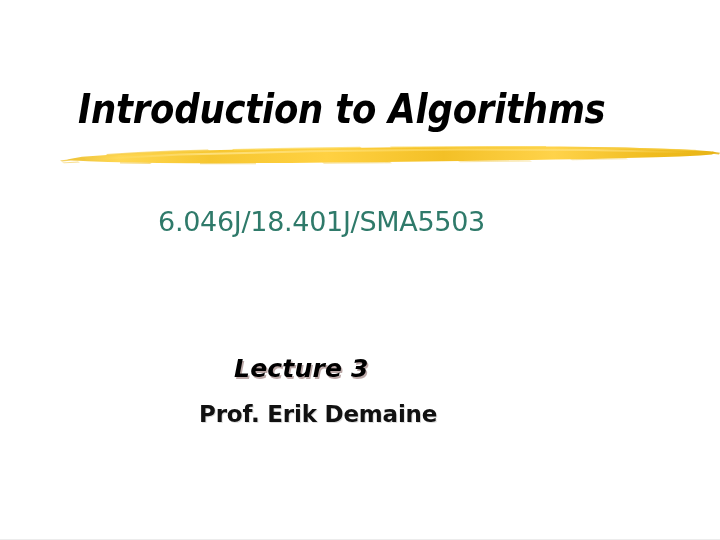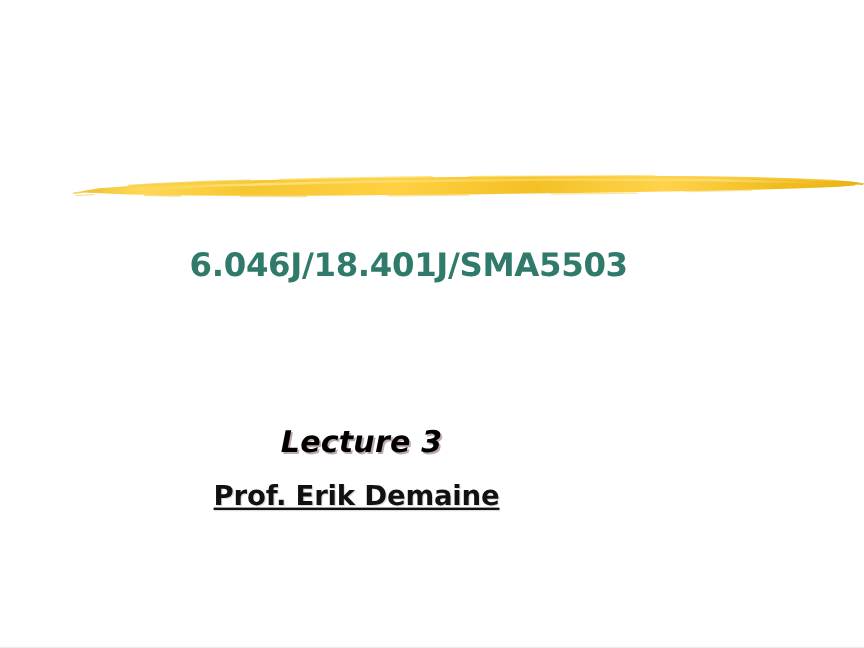--- a/index.html
+++ b/index.html
@@ -62,21 +62,21 @@
   }
 
   
   #course-number {
     position: absolute;
     left: 158px;
     top: 204px;
     margin: 0;
     font-family: "DejaVu Sans", "Liberation Sans", sans-serif;
     font-size: 27px;
-    font-weight: 700;
+    font-weight: 400;
     font-style: normal;
     letter-spacing: -0.3px;
     color: #2f7a6a;
     line-height: 36px;
     white-space: nowrap;
   }
 
   
   #lecture-label {
     position: absolute;
@@ -90,40 +90,42 @@
     letter-spacing: 0.2px;
     color: #000000;
     line-height: 34px;
     white-space: nowrap;
     text-shadow: 1.5px 1.5px 0 rgba(80, 30, 25, 0.38);
   }
 
   
   #presenter-name {
     position: absolute;
-    left: 178px;
+    left: 199px;
     top: 398px;
     margin: 0;
     font-family: "DejaVu Sans", "Liberation Sans", sans-serif;
     font-size: 23px;
     font-weight: 900;
     font-style: normal;
     letter-spacing: -0.2px;
     color: #111111;
     line-height: 32px;
     white-space: nowrap;
     text-shadow: 1px 1px 0 rgba(150, 150, 150, 0.30);
-    text-decoration: underline;
   }
 </style>
 </head>
 <body>
 
 <div id="slide">
 
+  <div id="title-block">
+    <h1 id="slide-title">Introduction to Algorithms</h1>
+  </div>
 
   <div id="brush-underline">
     <svg viewBox="0 0 660 36" xmlns="http://www.w3.org/2000/svg" aria-hidden="true">
       <defs>
         <linearGradient id="brushGrad" x1="0" y1="0" x2="1" y2="0">
           <stop offset="0%" stop-color="#ecc23c"></stop>
           <stop offset="8%" stop-color="#ffd751"></stop>
           <stop offset="22%" stop-color="#f6c62f"></stop>
           <stop offset="40%" stop-color="#ffd142"></stop>
           <stop offset="58%" stop-color="#f3c026"></stop>

